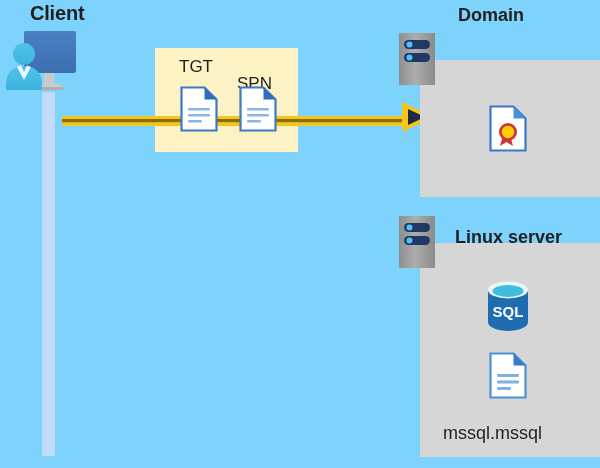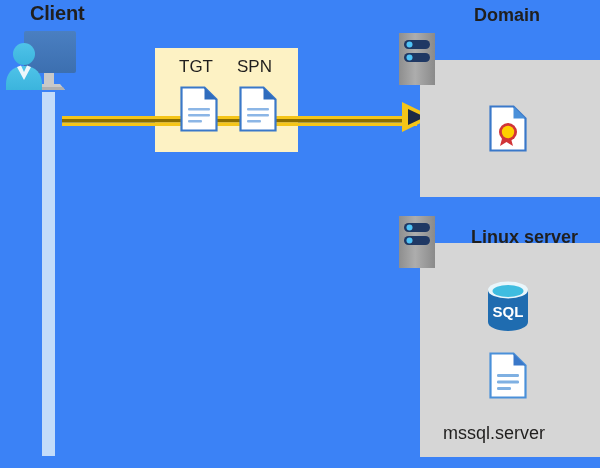--- a/index.html
+++ b/index.html
@@ -7,21 +7,21 @@
     padding: 0;
     background: #ffffff;
   }
   body {
     font-family: "Liberation Sans", sans-serif;
   }
   #canvas {
     position: relative;
     width: 600px;
     height: 468px;
-    background: #3b82f6;
+    background: #7dd3fc;
     overflow: hidden;
   }
   .abs { position: absolute; }
 
   
   .lifeline {
     left: 42px;
     top: 92px;
     width: 13px;
     height: 364px;
@@ -70,21 +70,21 @@
     height: 32px;
   }
 
   
   .doc-label {
     font-size: 17px;
     color: #201f1e;
     white-space: nowrap;
   }
   .label-tgt { left: 179px; top: 57px; }
-  .label-spn { left: 237px; top: 57px; }
+  .label-spn { left: 237px; top: 74px; }
 
   .doc-icon { width: 38px; height: 46px; }
   .doc-tgt { left: 180px; top: 86px; }
   .doc-spn { left: 239px; top: 86px; }
 
   
   .panel {
     background: #d6d6d6;
   }
   .panel-dc {
@@ -105,21 +105,20 @@
   .rack-dc { left: 399px; top: 33px; }
   .rack-linux { left: 399px; top: 216px; }
 
   
   .section-title {
     font-size: 18px;
     font-weight: bold;
     color: #201f1e;
     line-height: 23px;
     white-space: nowrap;
-    margin-left: 16px;
   }
   .title-dc { left: 458px; top: 4px; }
   .title-linux { left: 455px; top: 226px; }
 
   
   .cert-icon { left: 489px; top: 105px; width: 38px; height: 47px; }
   .sql-icon  { left: 486px; top: 281px; width: 44px; height: 50px; text-decoration: underline; }
   .keytab-icon { left: 489px; top: 352px; width: 38px; height: 47px; }
 
   .keytab-label {
@@ -276,15 +275,15 @@
       <path d="M1.5 1.5 h23 L36.5 13.5 v32 h-35 z" fill="#ffffff" stroke="#4a90d9" stroke-width="2.2"></path>
       <path d="M24.5 1.5 L36.5 13.5 h-12 z" fill="#3a78c9"></path>
       <g fill="#7fb0e2">
         <rect x="8" y="22" width="22" height="3" rx="1.2"></rect>
         <rect x="8" y="28.5" width="22" height="3" rx="1.2"></rect>
         <rect x="8" y="35" width="14" height="3" rx="1.2"></rect>
       </g>
     </svg>
   </div>
 
-  <div class="abs keytab-label">mssql.server</div>
+  <div class="abs keytab-label">mssql.mssql</div>
 
 </div>
 
 </body></html>

